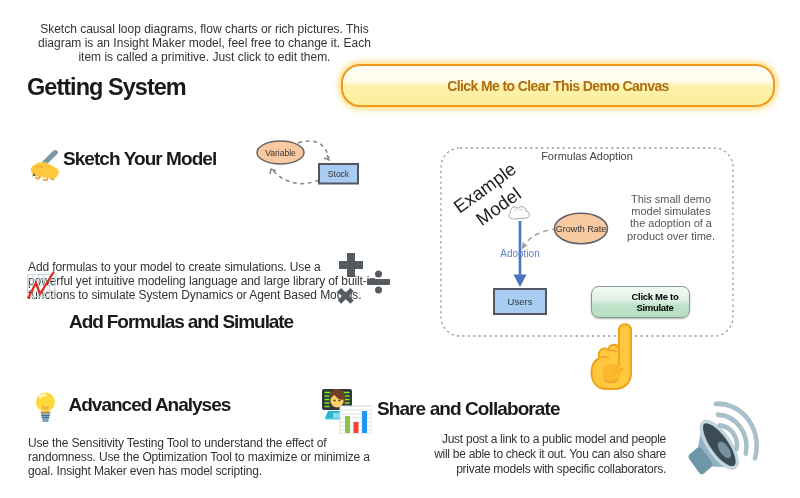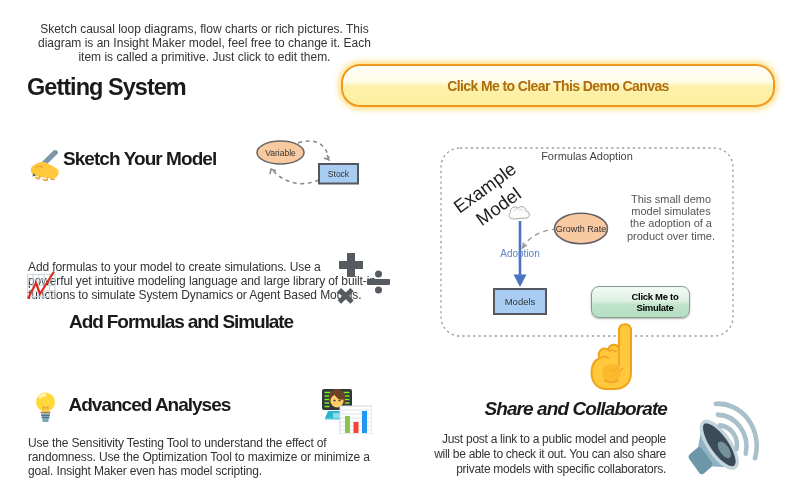--- a/index.html
+++ b/index.html
@@ -134,41 +134,41 @@
   <path d="M42 4 Q 18 6 8 22" fill="none" stroke="#999" stroke-width="1.4" stroke-dasharray="5,4"></path>
   <path d="M12 20 l-4.5 3 l1 -5.5" fill="none" stroke="#999" stroke-width="1.4"></path>
 </svg>
 
 <svg class="abs" style="left:553px;top:212px;" width="56" height="33" viewBox="0 0 56 33">
   <ellipse cx="28" cy="16.5" rx="26.5" ry="15.2" fill="#f9c9a2" stroke="#606066" stroke-width="1.5"></ellipse>
   <text x="28" y="19.5" text-anchor="middle" font-size="9" fill="#333">Growth Rate</text>
 </svg>
 
 <div class="abs" style="left:493px;top:288px;width:50px;height:23px;background:#a9cdf2;border:2px solid #55565e;
-     display:flex;align-items:center;justify-content:center;font-size:9.5px;color:#333;">Models</div>
+     display:flex;align-items:center;justify-content:center;font-size:9.5px;color:#333;">Users</div>
 
 <div class="abs" style="left:616px;top:193px;width:110px;text-align:center;font-size:11px;line-height:12.2px;color:#555;">
 This small demo<br>model simulates<br>the adoption of a<br>product over time.</div>
 
 <div class="abs" style="left:591px;top:286px;width:68px;height:30px;border:1px solid #8a9a90;border-radius:8px;
      background:linear-gradient(#f2faf4 0%,#dff0e4 45%,#bfe3ca 60%,#b5dfc2 100%);
      box-shadow:0 1px 2px rgba(0,0,0,0.3);
      display:flex;align-items:center;justify-content:center;text-align:center;padding-left:29px;">
   <span style="font-size:9.5px;font-weight:bold;color:#000;line-height:11px;letter-spacing:-0.3px;">Click Me to<br>Simulate</span>
 </div>
 
 <svg class="abs" style="left:588px;top:321px;" width="46" height="71" viewBox="0 0 46 71">
   <path d="M37 3.2 C 40.8 3.2 43 5.8 43 9.8 L 43 52 C 43 62 36 68 26.5 68 L 18.5 68 C 8.5 68 3.5 60.5 3.5 51.5 C 3.5 44.5 6.5 39.5 11.5 37 C 10 34.5 10.5 30.5 13 28.7 C 15.3 27 18.5 27.3 20.3 29.1 C 20.5 25.7 23 23.3 26.3 23.7 C 29.1 24 30.9 26.1 30.9 28.9 L 30.9 9.8 C 30.9 5.8 33.1 3.2 37 3.2 Z" fill="#FFC83D" stroke="#EFA31D" stroke-width="2" stroke-linejoin="round"></path>
   <path d="M12 37 q 5 -3 9 0.5 M21 30 q 4 -2 8 1" fill="none" stroke="#F0A32A" stroke-width="1.6"></path>
   <path d="M31 29 l 0 14 q -1 6 -8 7 q 8 2 12 -3" fill="none" stroke="#F0A32A" stroke-width="1.8"></path>
   <path d="M17 45 q 11 -5 15 3 q 3 9 -5 13 q -9 3 -12 -5 q -2 -7 2 -11 z" fill="#FBB629" opacity="0.85"></path>
   <path d="M16 59 q 7 5 14 0" fill="none" stroke="#F0A32A" stroke-width="1.6"></path>
 </svg>
 
-<h2 class="abs" style="left:400px;top:399px;width:267px;text-align:right;letter-spacing:-0.91px;font-style:italic;">Share and Collaborate</h2>
+<h2 class="abs" style="left:377px;top:399px;width:267px;letter-spacing:-0.91px;">Share and Collaborate</h2>
 <div class="abs para" style="left:400px;top:432px;width:266px;text-align:right;line-height:15px;letter-spacing:-0.27px;">
 Just post a link to a public model and people<br>
 will be able to check it out. You can also share<br>
 private models with specific collaborators.
 </div>
 
 <svg class="abs" style="left:678px;top:389px;" width="93" height="101" viewBox="0 0 82 82" preserveAspectRatio="none">
   <g transform="rotate(-38 38 44)">
     <path d="M20 34 L34 22 L34 66 L20 54 Z" fill="#8fb3c3"></path>
     <rect x="8" y="34" width="14" height="20" rx="3" fill="#6d97a9"></rect>

